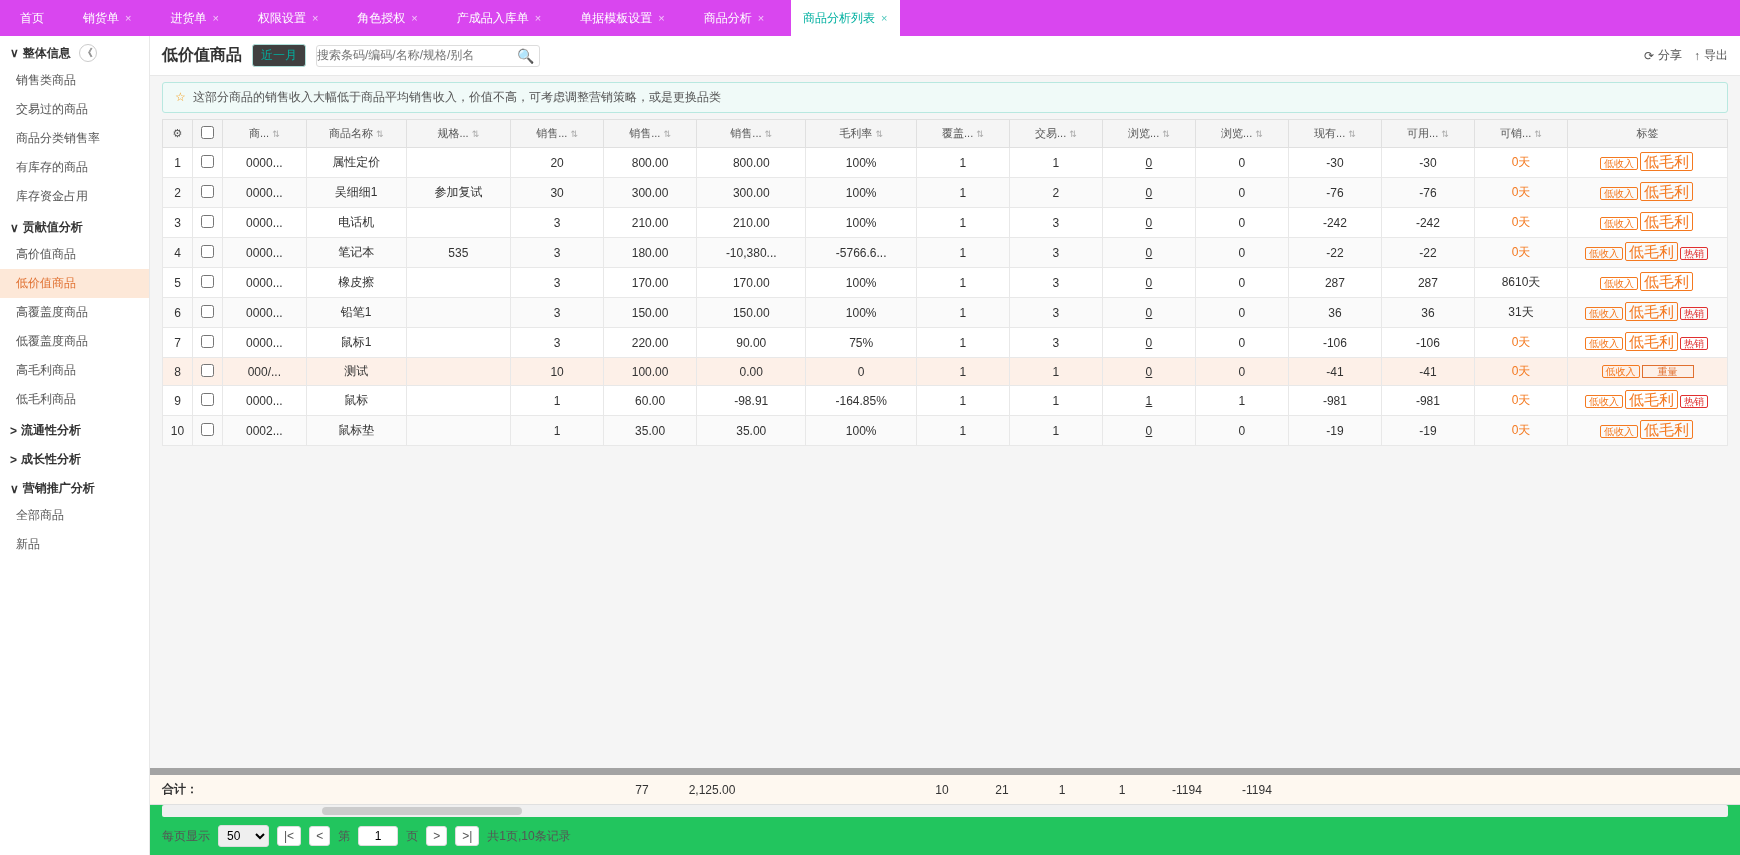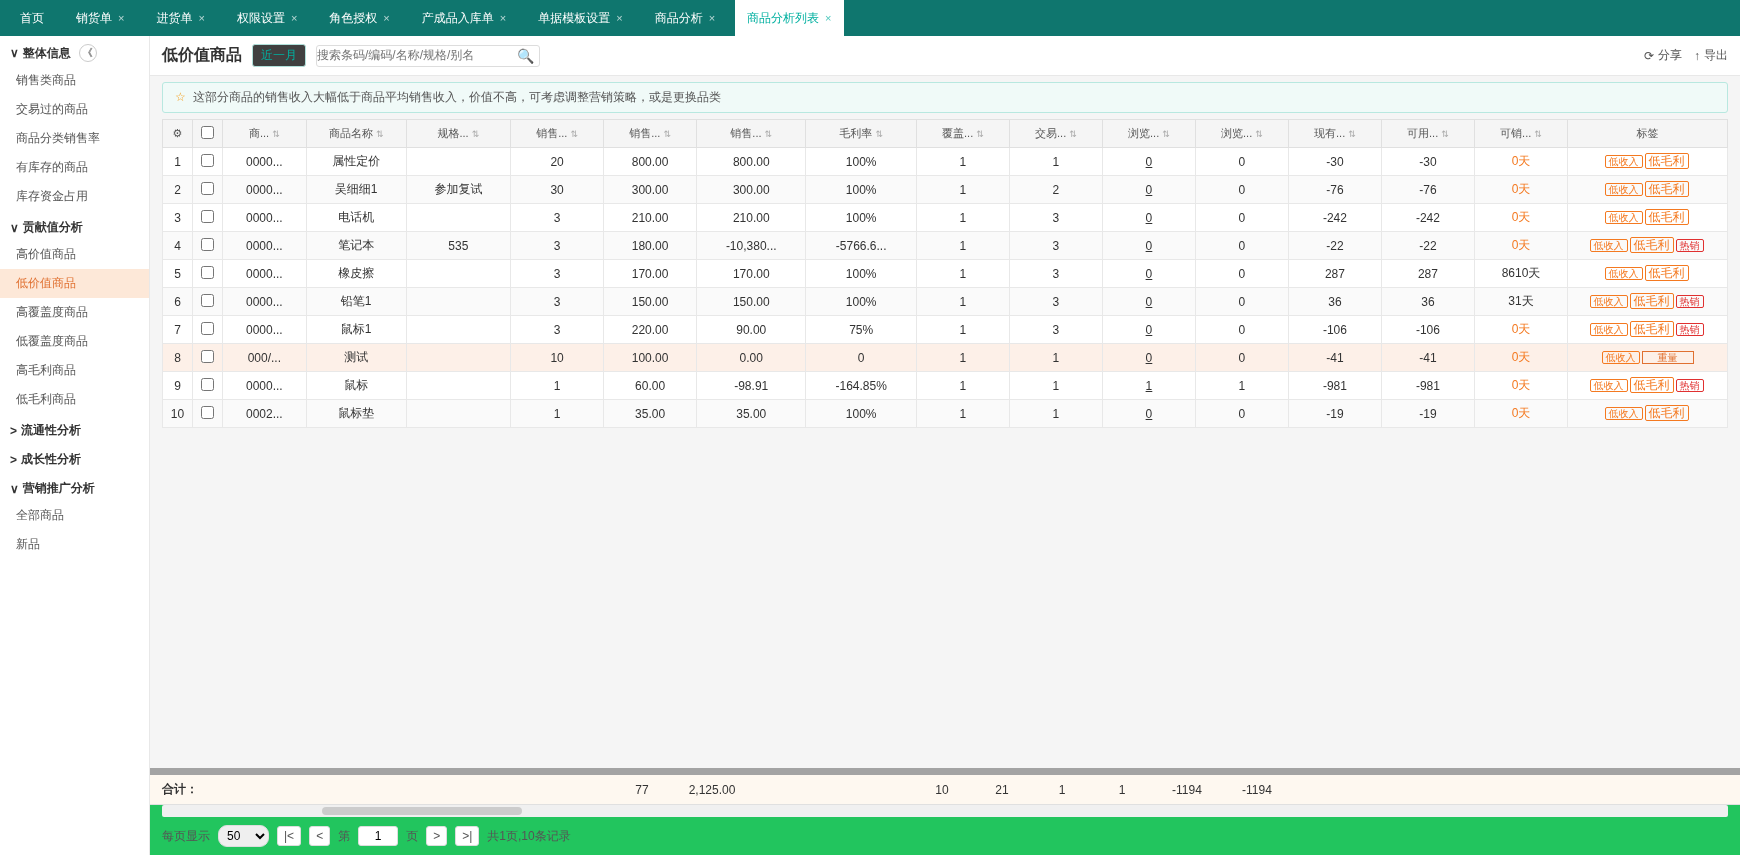--- a/index.html
+++ b/index.html
@@ -1,25 +1,25 @@
 <!DOCTYPE html>
 <html><head>
   <meta charset="utf-8">
   <style>
     * { box-sizing: border-box; margin: 0; padding: 0; font-family: 'Microsoft YaHei', Arial, sans-serif; font-size: 12px; }
     body { background: #f5f5f5; overflow: hidden; width: 1740px; height: 855px; }
 
     
     .top-nav {
-      background: #0f766e;
+      background: #d946ef;
       height: 36px;
       display: flex;
       align-items: center;
       padding: 0 8px;
-      gap: 8px;
+      gap: 15px;
     }
     .nav-item {
       color: #fff;
       padding: 0 12px;
       height: 36px;
       display: flex;
       align-items: center;
       cursor: pointer;
       font-size: 13px;
       white-space: nowrap;
@@ -169,21 +169,21 @@
       padding: 5px 4px;
       text-align: center;
       color: #333;
       font-size: 12px;
       white-space: nowrap;
     }
     tr:nth-child(even) td { background: #fafafa; }
     .row-highlighted td { background: #fdf0e8 !important; }
 
     .tag-low-income { color: #f47920; border: 1px solid #f47920; border-radius: 2px; padding: 0 3px; font-size: 10px; margin-right: 2px; }
-    .tag-low-profit { color: #f47920; border: 1px solid #f47920; border-radius: 2px; padding: 0 3px; font-size: 12px; margin-right: 2px; }
+    .tag-low-profit { color: #f47920; border: 1px solid #f47920; border-radius: 2px; padding: 0 3px; font-size: 15px; margin-right: 2px; }
     .tag-hot { color: #e03030; border: 1px solid #e03030; border-radius: 2px; padding: 0 3px; font-size: 10px; margin-right: 2px; }
     .tag-recommend { color: #e07030; border: 1px solid #e07030; border-radius: 0; padding: 0 15px; font-size: 10px; }
     .link-underline { text-decoration: underline; color: #333; }
 
     
     .bottom-footer {
       background: #22c55e;
       border-top: 7px solid #a3a3a3;
     }
     .totals-row {
@@ -221,21 +221,21 @@
     .pagination-row {
       display: flex;
       align-items: center;
       padding: 8px 12px;
       gap: 8px;
       font-size: 12px;
       color: #555;
     }
     .page-size-select {
       border: 1px solid #ddd;
-      border-radius: 9px;
+      border-radius: 3px;
       padding: 2px 4px;
       font-size: 12px;
     }
     .page-btn {
       border: 1px solid #ddd;
       background: #fff;
       padding: 2px 6px;
       border-radius: 3px;
       cursor: pointer;
       color: #555;

